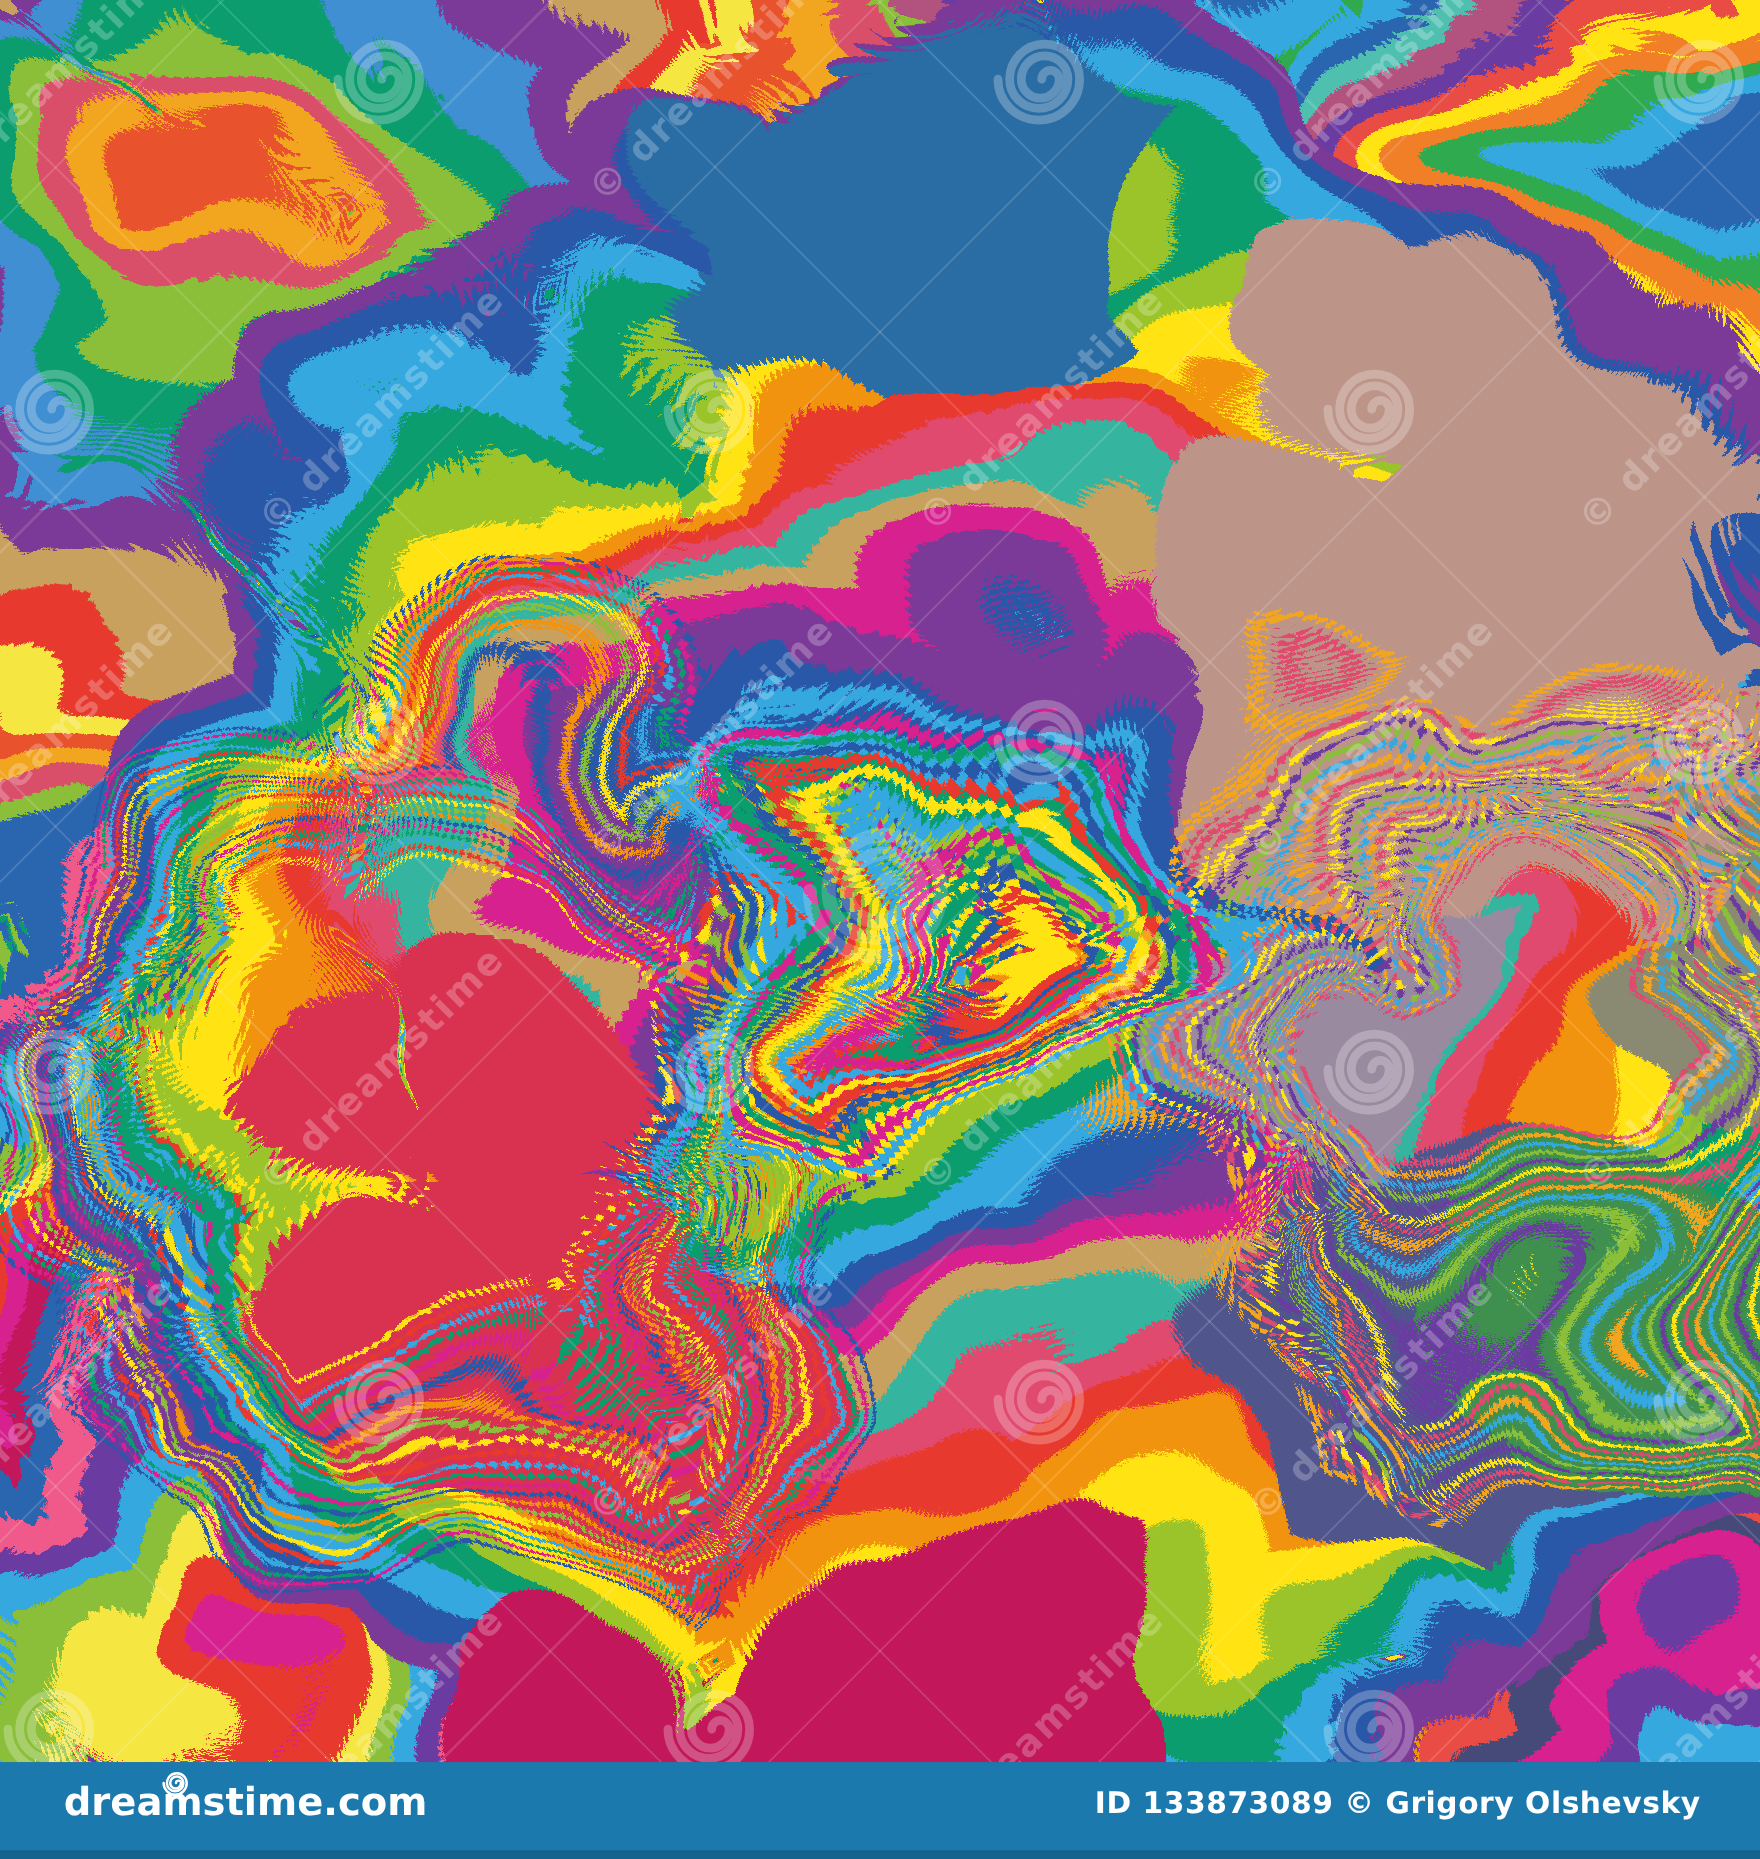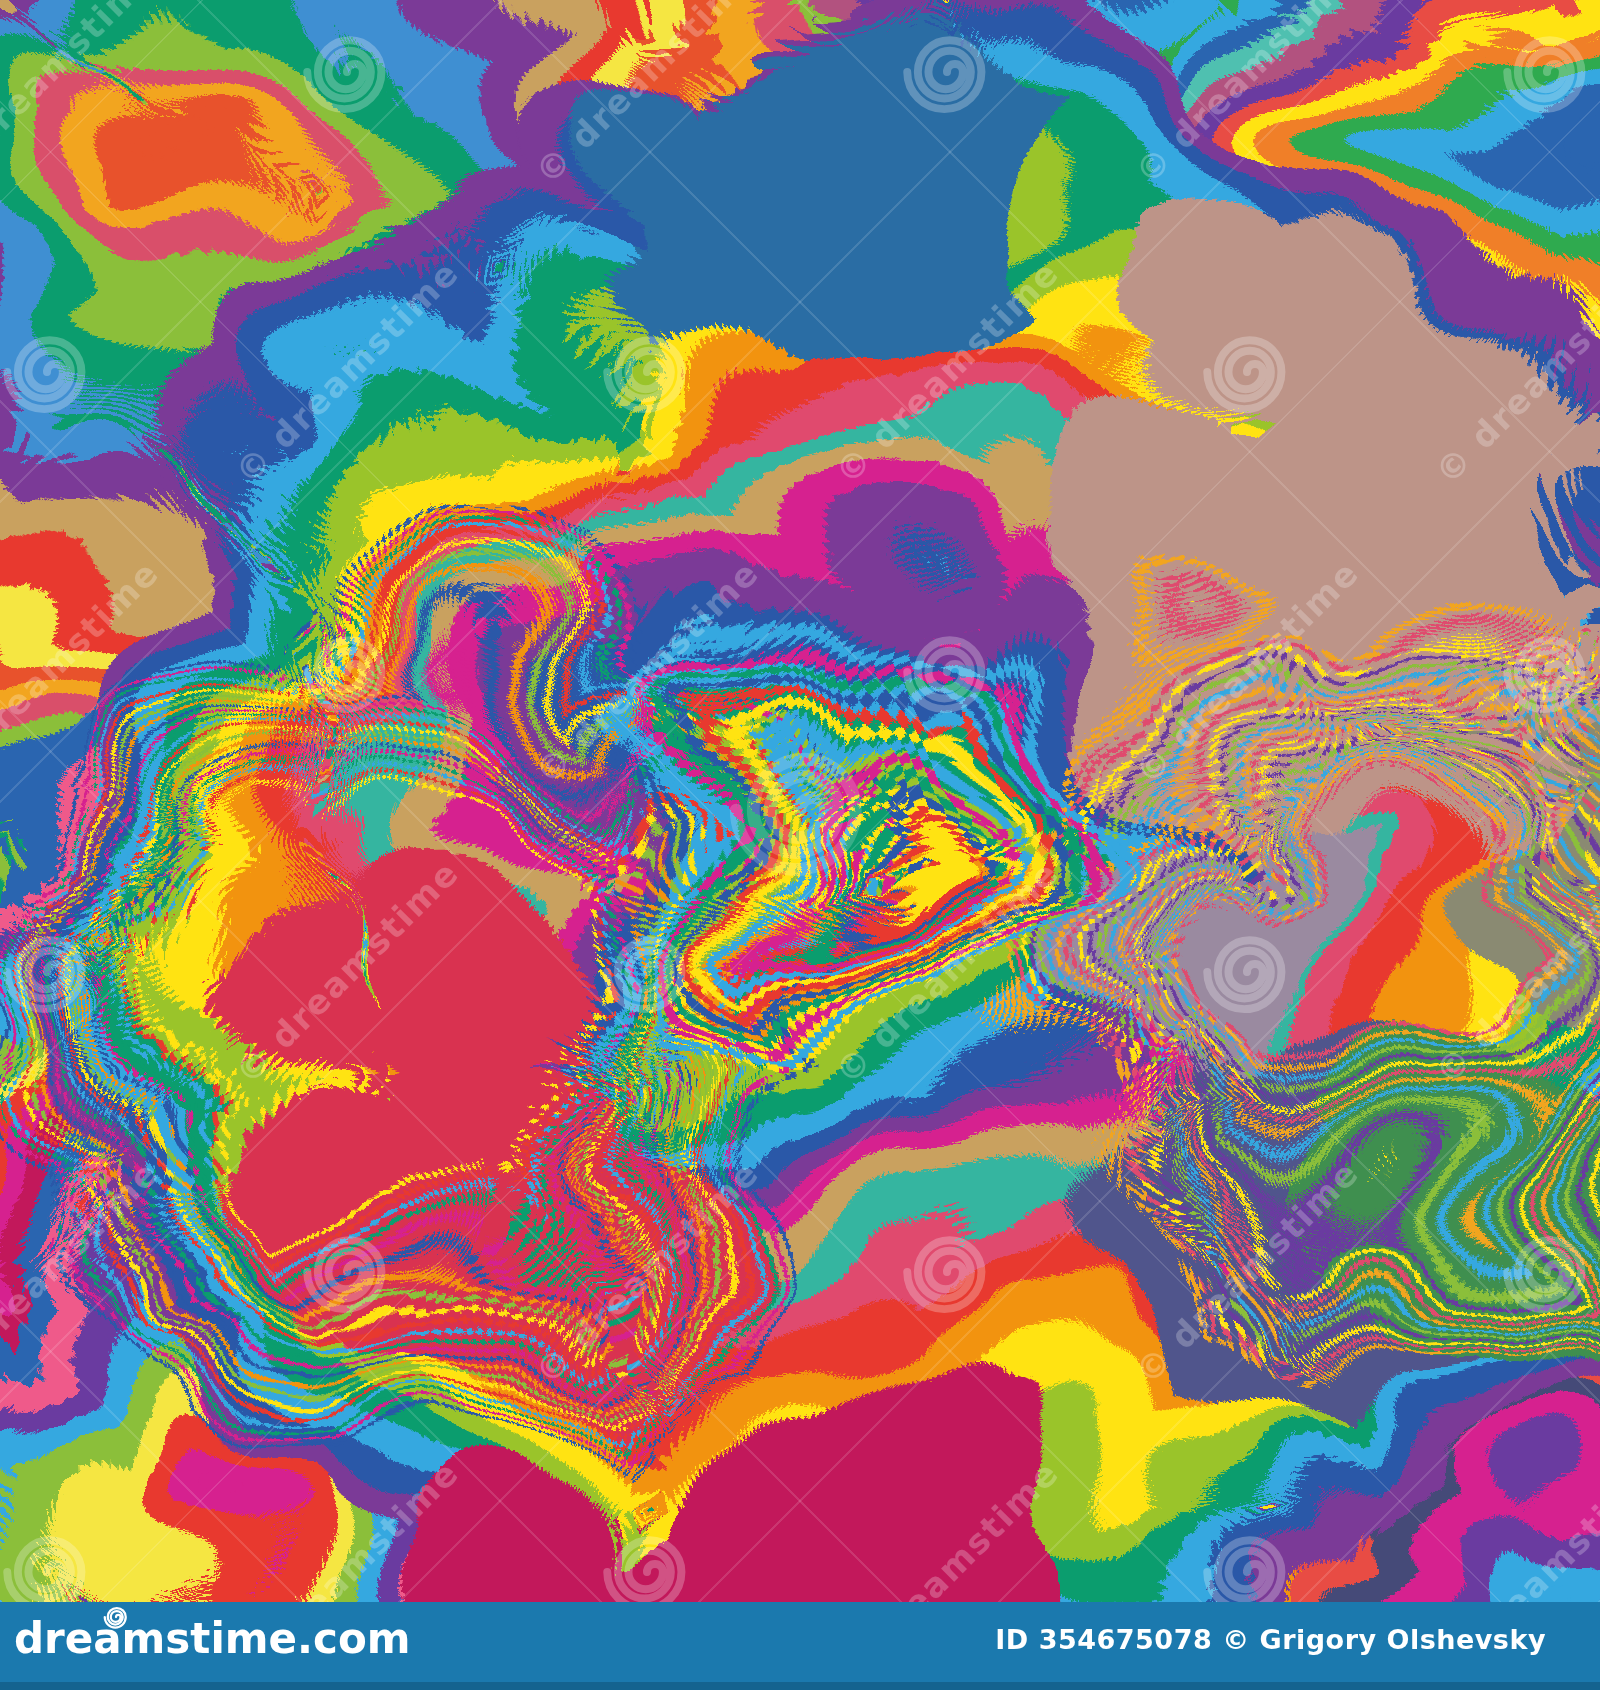--- a/index.html
+++ b/index.html
@@ -14,21 +14,21 @@
   .wm-text{
     position:absolute;color:#ffffff;font-weight:bold;white-space:nowrap;
     transform:translate(-50%,-50%) rotate(-45deg);letter-spacing:2px;
     font-family:"DejaVu Sans","Liberation Sans",sans-serif;
   }
   .footer{
     position:absolute;left:0;top:1602px;width:1600px;height:88px;box-sizing:border-box;
     display:flex;justify-content:space-between;align-items:center;
     padding:6px 54px 12px 14px;
   }
-  .logo{position:relative;font-size:42px;font-weight:bold;letter-spacing:0;line-height:1;}
+  .logo{position:relative;font-size:35px;font-weight:bold;letter-spacing:0;line-height:1;margin-left:44px;}
   .logo-spiral{position:absolute;left:87px;top:-16px;width:30px;height:30px;}
   .credit{font-size:27px;font-weight:bold;letter-spacing:0.5px;}
 </style>
 </head>
 <body>
 
 <svg width="0" height="0" style="position:absolute" aria-hidden="true">
   <defs>
     <path id="spiral-sym" d="M0 0 A6 6 0 0 1 12 0 A13 13 0 0 1 -14 0 A16 16 0 0 1 18 0 A20 20 0 0 1 -22 0 A24 24 0 0 1 26 0 A28 28 0 0 1 -30 0" fill="none" stroke="#ffffff" stroke-width="6" stroke-linecap="round"></path>
   </defs>
@@ -284,16 +284,16 @@
       </div>
   </div>
 
   <div class="footer" style="background: rgb(27, 121, 174); border-bottom: 8px solid rgb(20, 99, 143); color: rgb(255, 255, 255);">
     <div class="logo">
       <svg class="logo-spiral" viewBox="-40 -40 80 80">
         <use href="#spiral-sym"></use>
       </svg>
       <span>dreamstime.com</span>
     </div>
-    <div class="credit">ID 354675078 © Grigory Olshevsky</div>
+    <div class="credit">ID 133873089 © Grigory Olshevsky</div>
   </div>
 
 </div>
 
 </body></html>

